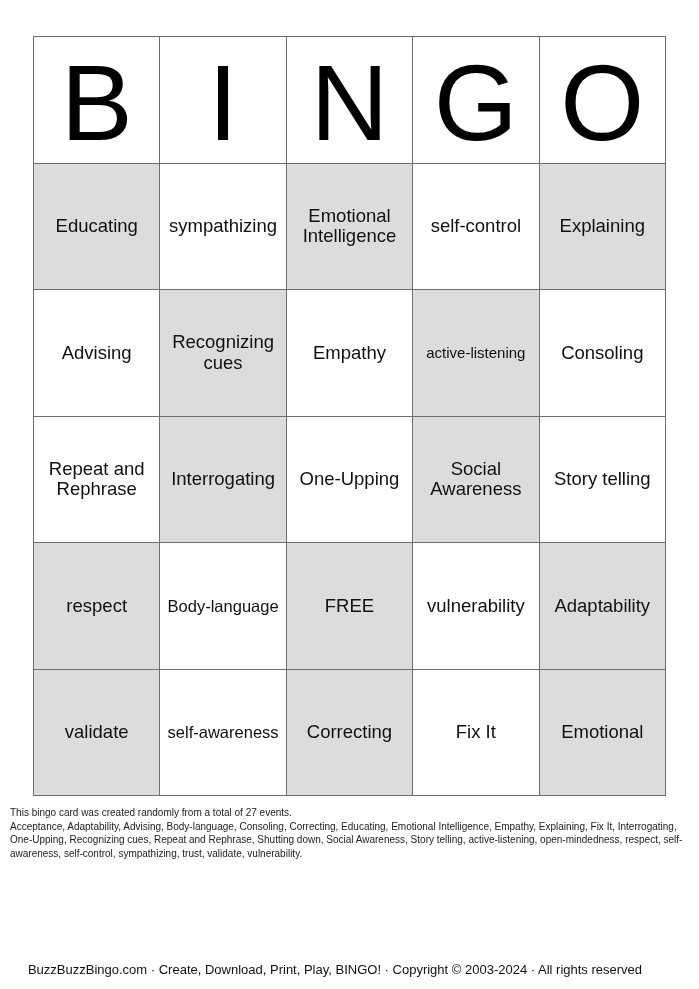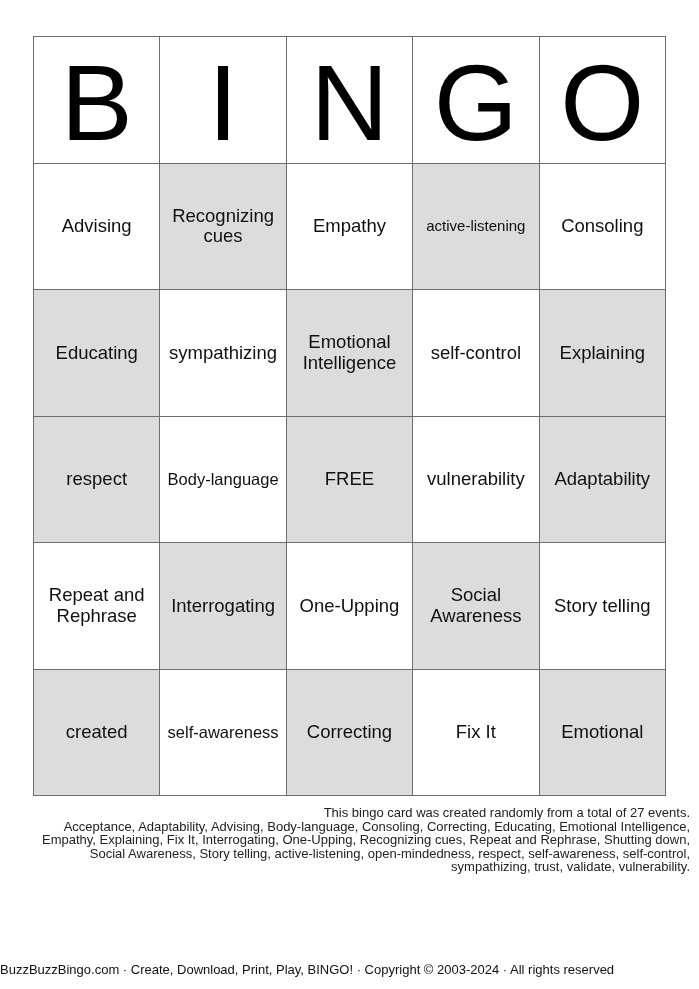--- a/index.html
+++ b/index.html
@@ -5,67 +5,67 @@
     html, body { margin: 0; padding: 0; background: #ffffff; }
     body { width: 699px; height: 989px; position: relative; font-family: "Liberation Sans", sans-serif; color: #111; overflow: hidden; }
     .card { position: absolute; left: 33px; top: 36px; width: 633px; height: 759px; border-collapse: collapse; table-layout: fixed; }
     .card td { border: 1px solid #6e6e6e; text-align: center; vertical-align: middle; padding: 0 4px; line-height: 1.1; }
     .card tr { height: 126.5px; }
     .card .hdr td { font-size: 108px; line-height: 1; background: #fff; color: #000; padding-top: 6px; }
     .cell { font-size: 18.5px; }
     .cell.gray { background: #dcdcdc; }
     .cell.s16 { font-size: 16.5px; }
     .cell.s15 { font-size: 15px; }
-    .info { position: absolute; left: 10px; top: 806px; width: 680px; font-size: 13px; line-height: 13.5px; color: #222; text-align: right; }
-    .footer { position: absolute; left: 0; top: 962px; width: 670px; text-align: left; font-size: 13px; color: #111; }
+    .info { position: absolute; left: 10px; top: 806px; width: 680px; font-size: 10px; line-height: 13.5px; color: #222; }
+    .footer { position: absolute; left: 0; top: 962px; width: 670px; text-align: center; font-size: 13px; color: #111; }
   </style>
 </head>
 <body>
 
 <table class="card">
   <tbody>
       <tr class="hdr">
     <td>B</td>
     <td>I</td>
     <td>N</td>
     <td>G</td>
     <td>O</td>
   </tr>
   </tbody>
     <tbody id="card-body">
       <tr>
+        <td class="cell gray">Educating</td>
+        <td class="cell">sympathizing</td>
+        <td class="cell gray">Emotional Intelligence</td>
+        <td class="cell">self-control</td>
+        <td class="cell gray">Explaining</td>
+      </tr>
+      <tr>
         <td class="cell">Advising</td>
         <td class="cell gray">Recognizing cues</td>
         <td class="cell">Empathy</td>
         <td class="cell gray s15">active-listening</td>
         <td class="cell">Consoling</td>
       </tr>
       <tr>
-        <td class="cell gray">Educating</td>
-        <td class="cell">sympathizing</td>
-        <td class="cell gray">Emotional Intelligence</td>
-        <td class="cell">self-control</td>
-        <td class="cell gray">Explaining</td>
+        <td class="cell">Repeat and Rephrase</td>
+        <td class="cell gray">Interrogating</td>
+        <td class="cell">One-Upping</td>
+        <td class="cell gray">Social Awareness</td>
+        <td class="cell">Story telling</td>
       </tr>
       <tr>
         <td class="cell gray">respect</td>
         <td class="cell s16">Body-language</td>
         <td class="cell gray">FREE</td>
         <td class="cell">vulnerability</td>
         <td class="cell gray">Adaptability</td>
       </tr>
       <tr>
-        <td class="cell">Repeat and Rephrase</td>
-        <td class="cell gray">Interrogating</td>
-        <td class="cell">One-Upping</td>
-        <td class="cell gray">Social Awareness</td>
-        <td class="cell">Story telling</td>
-      </tr>
-      <tr>
-        <td class="cell gray">created</td>
+        <td class="cell gray">validate</td>
         <td class="cell s16">self-awareness</td>
         <td class="cell gray">Correcting</td>
         <td class="cell">Fix It</td>
         <td class="cell gray">Emotional</td>
       </tr>
     </tbody>
 </table>
 
 <div class="info">
   <div>This bingo card was created randomly from a total of 27 events.</div>

